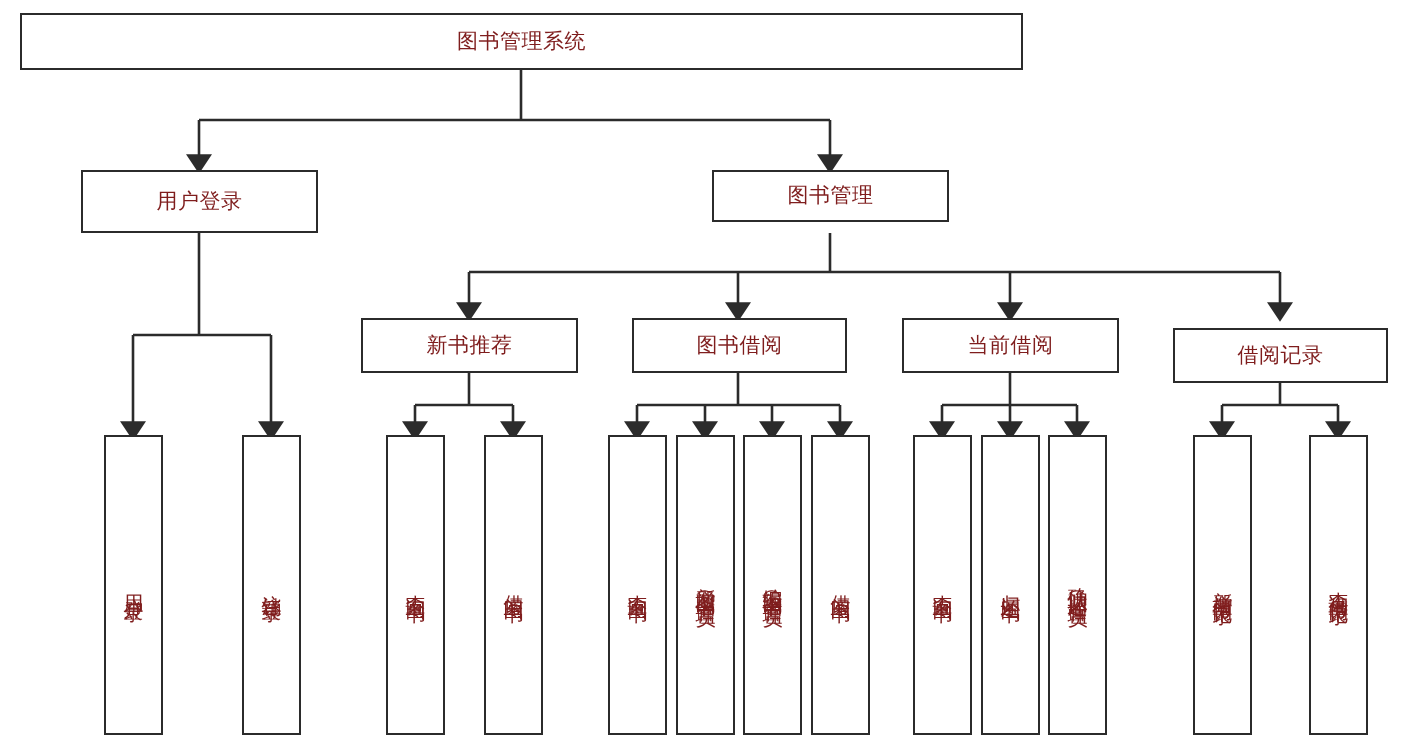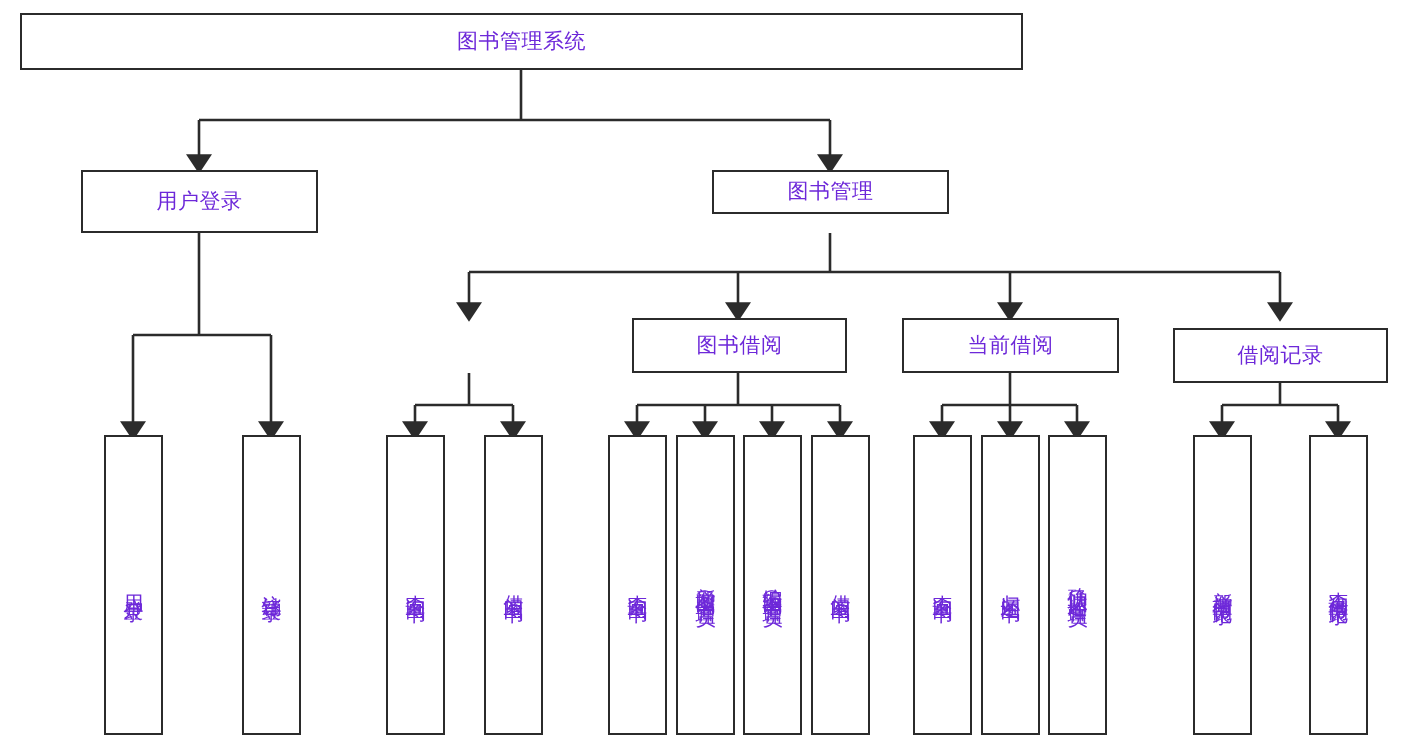--- a/index.html
+++ b/index.html
@@ -27,21 +27,21 @@
     pointer-events: none;
   }
   .node {
     position: absolute;
     box-sizing: border-box;
     background: #ffffff;
     border: 2px solid #2b2b2b;
     display: flex;
     align-items: center;
     justify-content: center;
-    color: #6d28d9;
+    color: #7f1d1d;
   }
   .node-h {
     font-size: 21px;
     letter-spacing: 0.5px;
     line-height: 1.1;
     white-space: nowrap;
   }
   .node-root {
     font-size: 21px;
   }
@@ -121,22 +121,23 @@
       <path d="M1222,405 L1338,405"></path>
       <path d="M1222,405 L1222,427" marker-end="url(#arrowhead)"></path>
       <path d="M1338,405 L1338,427" marker-end="url(#arrowhead)"></path>
     </g>
   </svg>
 
   <div class="node node-h node-root" style="left:20px; top:13px; width:1003px; height:57px;">图书管理系统</div>
 
   <div class="node node-h" style="left:81px; top:170px; width:237px; height:63px;">用户登录</div>
 
-  <div class="node node-h" style="left:712px; top:170px; width:237px; height:44px;">图书管理</div>
+  <div class="node node-h" style="left:712px; top:170px; width:237px; height:52px;">图书管理</div>
 
+  <div class="node node-h" style="left:361px; top:318px; width:217px; height:55px;">新书推荐</div>
 
   <div class="node node-h" style="left:632px; top:318px; width:215px; height:55px;">图书借阅</div>
 
   <div class="node node-h" style="left:902px; top:318px; width:217px; height:55px;">当前借阅</div>
 
   <div class="node node-h" style="left:1173px; top:328px; width:215px; height:55px;">借阅记录</div>
 
   <div class="node node-v" style="left:104px; top:435px; width:59px; height:300px;">
     <span class="node-v-label">用户登录</span>
   </div>

